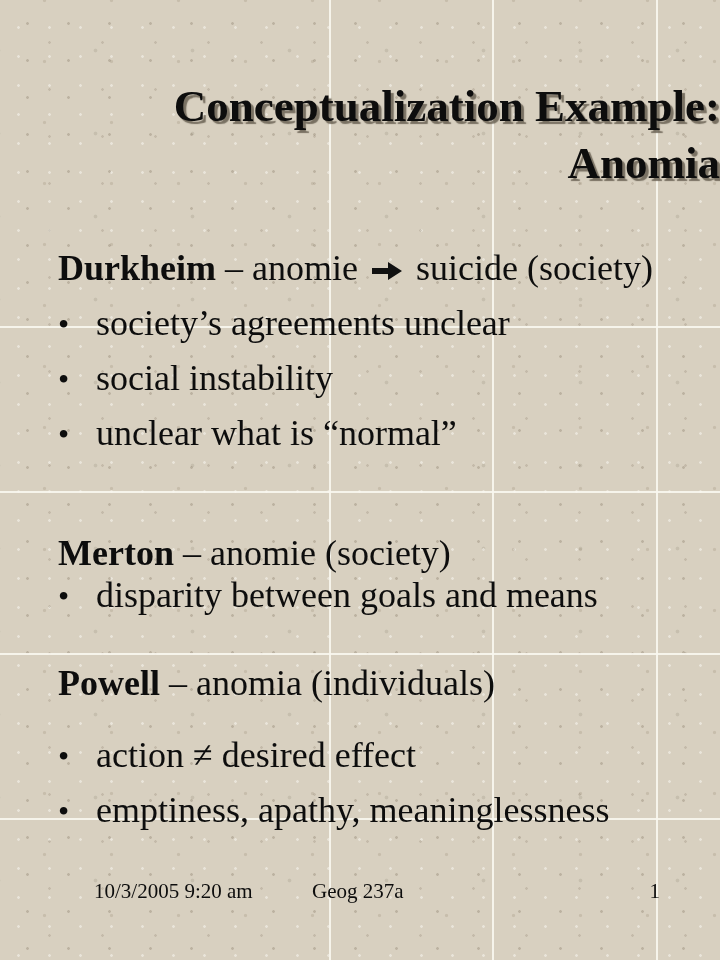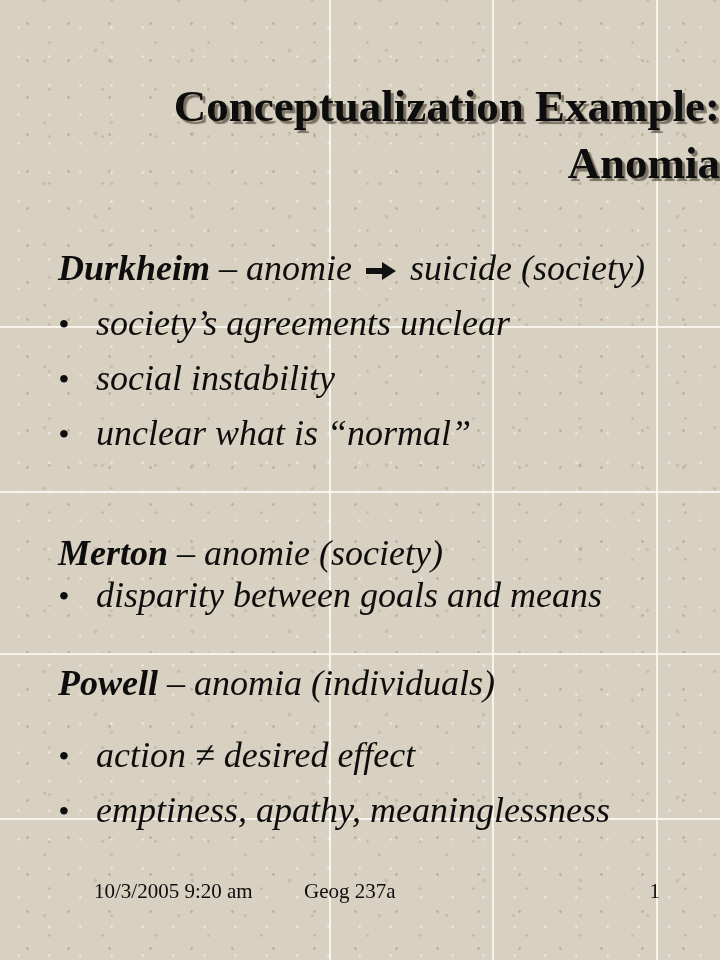--- a/index.html
+++ b/index.html
@@ -23,32 +23,32 @@
   .grid-v{position:absolute;top:0;bottom:0;width:2px;background:rgba(250,247,240,0.9);}
   .grid-h{position:absolute;left:0;right:0;height:2px;background:rgba(250,247,240,0.9);}
   .gv1{left:329px}.gv2{left:492px}.gv3{left:656px}
   .gh1{top:326px}.gh2{top:491px}.gh3{top:653px}.gh4{top:818px}
 
   .title{
     position:absolute;top:78px;left:0;width:720px;text-align:right;
     font-weight:700;font-size:45px;line-height:57px;
     text-shadow:3px 3px 1px rgba(104,96,82,0.85);
   }
-  .line{position:absolute;left:58px;white-space:pre;font-size:36px;line-height:46px;font-style:italic;}
+  .line{position:absolute;left:58px;white-space:pre;font-size:36px;line-height:46px;}
   .lead{font-weight:700;}
   .bullet{display:inline-block;width:38px;font-size:32px;}
   .arrow{display:inline-block;margin:0 5px;}
   .arrow svg{vertical-align:-2px;}
   .l1{top:245px}.l2{top:300px}.l3{top:355px}.l4{top:410px}
   .l5{top:530px}.l6{top:572px}
   .l7{top:660px}.l8{top:732px}.l9{top:787px}
 
   .footer-item{position:absolute;top:878px;font-size:21px;line-height:26px;margin-left:36px;}
   .f-date{left:58px}
-  .f-course{left:268px}
+  .f-course{left:276px}
   .f-page{right:60px}
 </style>
 </head>
 <body>
 
 <div class="stage">
   <div class="texture"></div>
 
   <div class="grid-v gv1"></div>
   <div class="grid-v gv2"></div>

